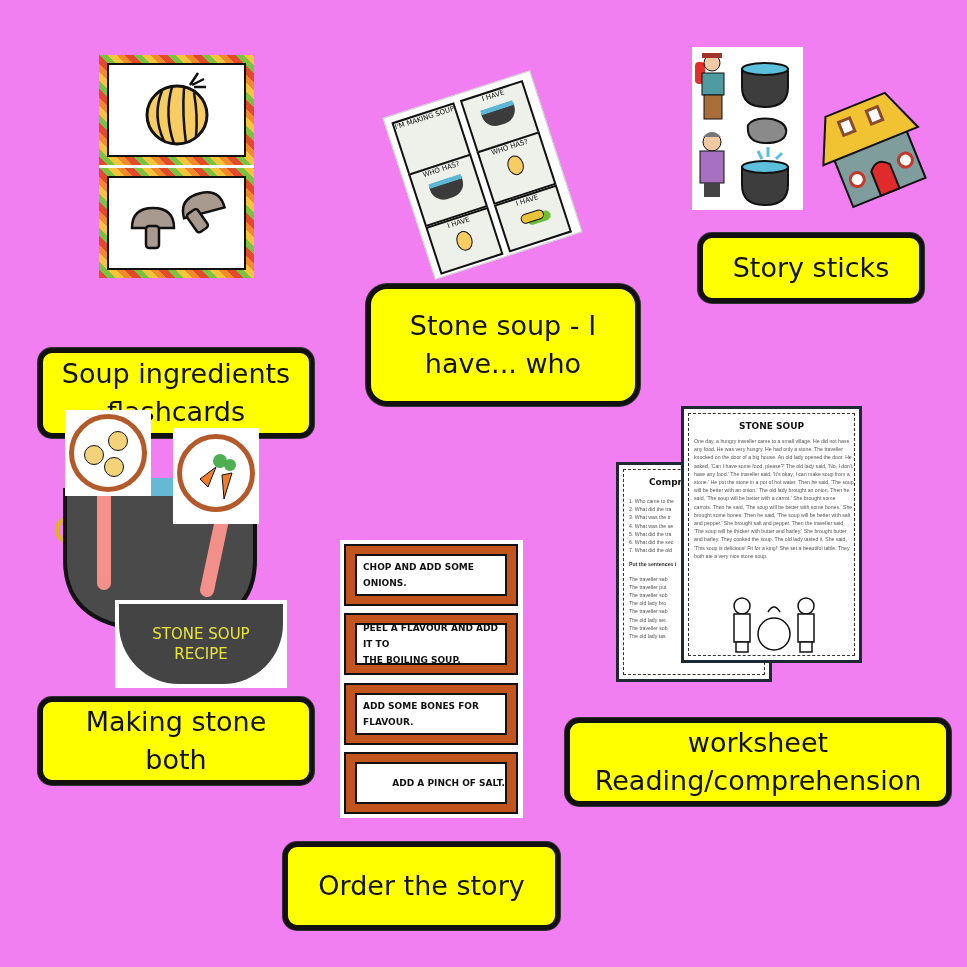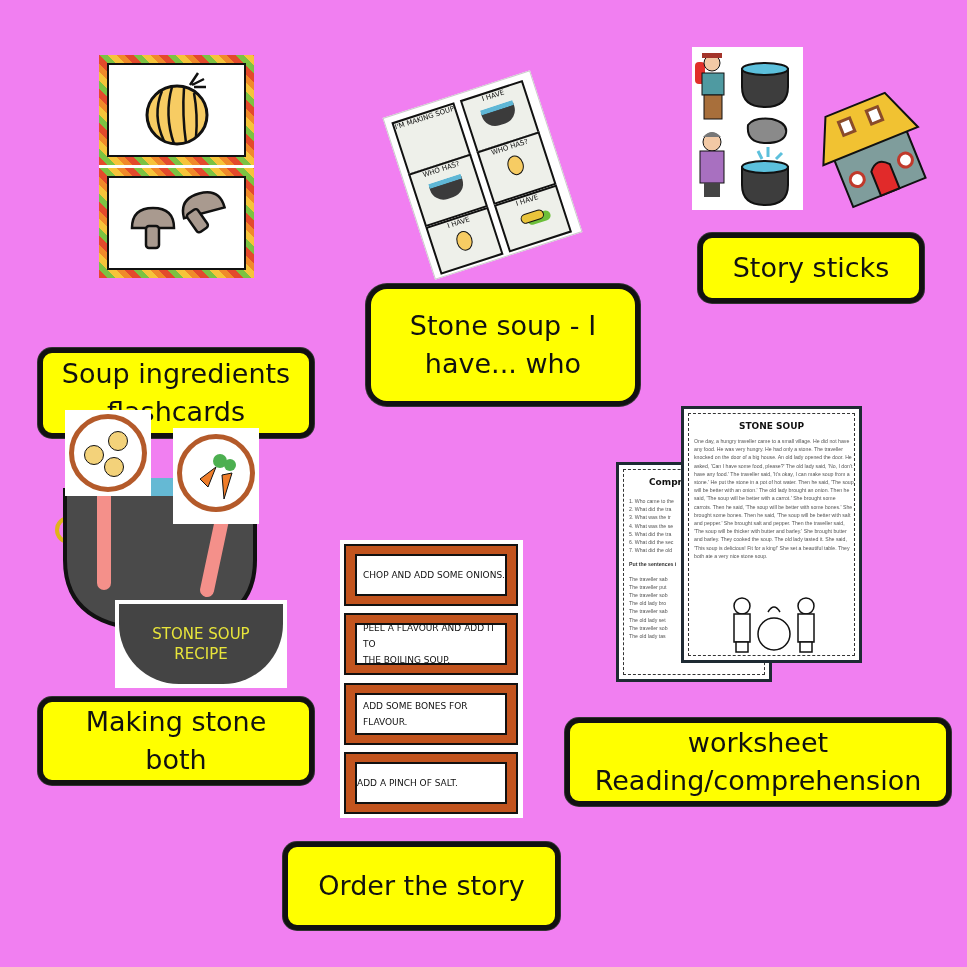--- a/index.html
+++ b/index.html
@@ -19,21 +19,21 @@
   .fcard .inner { position: absolute; left: 8px; top: 8px; right: 8px; bottom: 8px; background: #fff; border: 2px solid #111; display:flex; align-items:center; justify-content:center; }
   
   .ihave { background: #fff; border: 1px solid #ccc; transform: rotate(-18deg); transform-origin: center; }
   .ihave .cell { position: absolute; width: 66px; height: 56px; border: 2px solid #111; background: #eef0ea; font-size: 7px; text-align: center; color: #111; font-family: "DejaVu Sans", sans-serif; }
   
   .sticks { background: #fff; }
   
   .order { background: #fff; }
   .strip { position: absolute; left: 4px; width: 174px; height: 62px; background: #c2541e; border: 2px solid #111; }
   .strip .in { position: absolute; left: 9px; top: 8px; right: 9px; bottom: 8px; background: #fff; border: 2px solid #111;
-    display: flex; align-items: center; padding-left: 6px; font-family: "DejaVu Sans", sans-serif; font-size: 9px; color: #111; line-height: 16px; }
+    display: flex; align-items: center; padding-left: 6px; font-family: "DejaVu Sans", sans-serif; font-size: 9px; color: #111; line-height: 16px; font-weight: bold; }
   
   .sheet { background: #fff; border: 3px solid #1e2a33; }
   .sheet .dash { position: absolute; left: 4px; top: 4px; right: 4px; bottom: 4px; border: 1px dashed #333; }
   .sheet-title { position: absolute; font-family: "DejaVu Sans", sans-serif; font-weight: bold; color: #111; }
   .text-lines { position: absolute; font-size: 5.2px; line-height: 8.2px; color: #555; font-family: "Liberation Sans", sans-serif; }
 </style>
 </head>
 <body>
 
 <div class="abs flash" style="left:99px;top:55px;width:155px;height:223px;">
@@ -184,21 +184,21 @@
           <div>THE BOILING SOUP.</div>
         </div>
       </div>
     </div>
   <div class="strip" style="top:143px;">
       <div class="in">
         <span>ADD SOME BONES FOR FLAVOUR.</span>
       </div>
     </div>
   <div class="strip" style="top:212px;">
-      <div class="in" style="justify-content:flex-start;padding:0;">
+      <div class="in" style="justify-content:flex-end;padding:0;">
         <span>ADD A PINCH OF SALT.</span>
       </div>
     </div>
 </div>
 <div class="label" style="left:283px;top:842px;width:277px;height:88px;">
   <div>Order the story</div>
 </div>
 
 <div class="abs sheet" style="left:616px;top:462px;width:156px;height:220px;">
   <div class="dash"></div>

